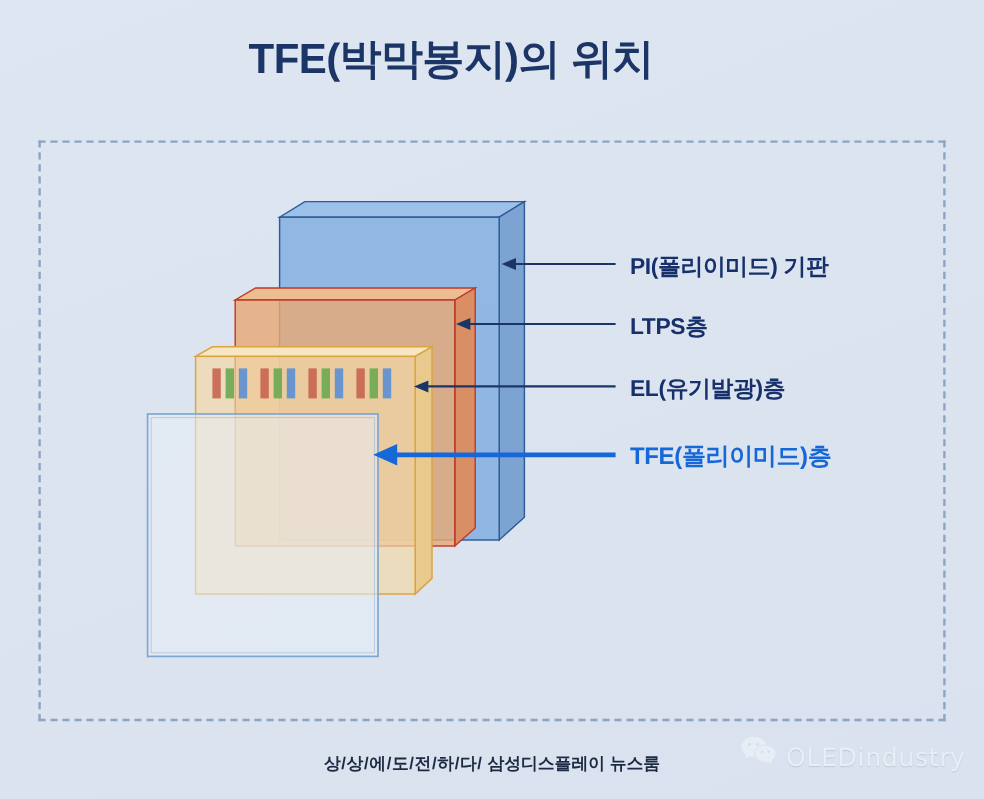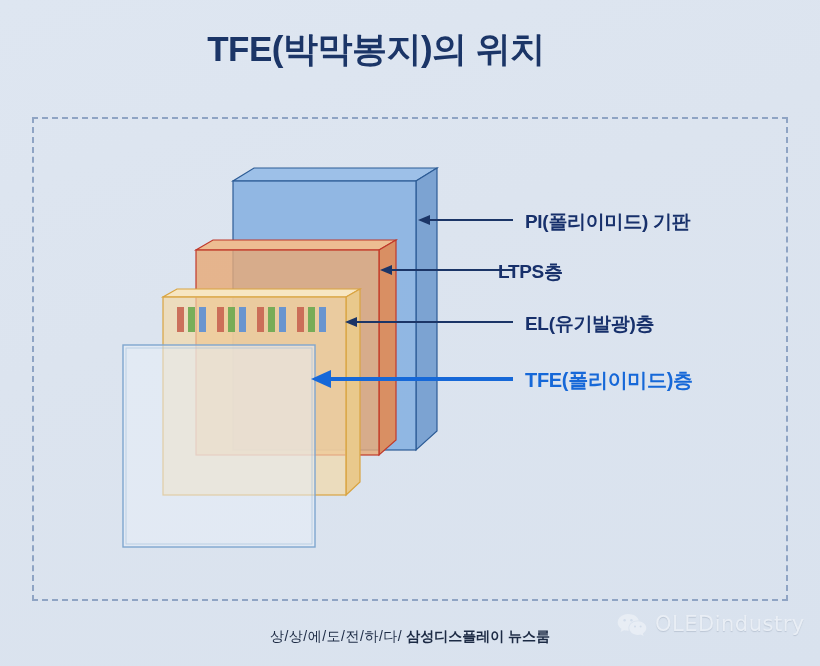--- a/index.html
+++ b/index.html
@@ -31,26 +31,26 @@
     position:absolute;font-size:19px;font-weight:bold;color:#17306b;
     white-space:nowrap;letter-spacing:-0.3px;
   }
   .label.accent{color:#1668d8;font-size:20px;}
 
   
   #footer{
     position:absolute;left:0;top:628px;width:820px;text-align:center;
     font-size:14px;color:#1c2a44;white-space:nowrap;
   }
-  #footer .slogan{font-weight:normal;letter-spacing:0.5px;}
+  #footer .slogan{font-weight:bold;letter-spacing:0.5px;}
   #footer .brand{font-weight:bold;margin-left:4px;}
 
   
   #watermark{
-    position:absolute;left:617px;top:612px;display:flex;align-items:flex-start;
+    position:absolute;left:617px;top:612px;display:flex;align-items:flex-end;
     gap:8px;opacity:.42;
   }
   #watermark .wm-text{
     font-size:21px;color:#ffffff;letter-spacing:.5px;
     text-shadow:0 1px 1px rgba(90,105,130,.55);
     font-family:"DejaVu Sans",sans-serif;
   }
 </style>
 </head>
 <body>
@@ -124,21 +124,21 @@
   <g>
     <line x1="513" y1="379" x2="328" y2="379" stroke="#1668d8" stroke-width="4"></line>
     <polygon points="311,379 331,370 331,388" fill="#1668d8"></polygon>
   </g>
 
 </svg>
 </div>
 
 <div class="label" style="left:525px;top:209px;">PI(폴리이미드) 기판</div>
 
-<div class="label" style="left:498px;top:259px;">LTPS층</div>
+<div class="label" style="left:525px;top:259px;">LTPS층</div>
 
 <div class="label" style="left:525px;top:311px;text-align:center;">EL(유기발광)층</div>
 
 <div class="label accent" style="left:525px;top:367px;">TFE(폴리이미드)층</div>
 
 <div id="footer">
   <span class="slogan">상/상/에/도/전/하/다/</span><span class="brand">삼성디스플레이 뉴스룸</span>
 </div>
 
 <div id="watermark">

